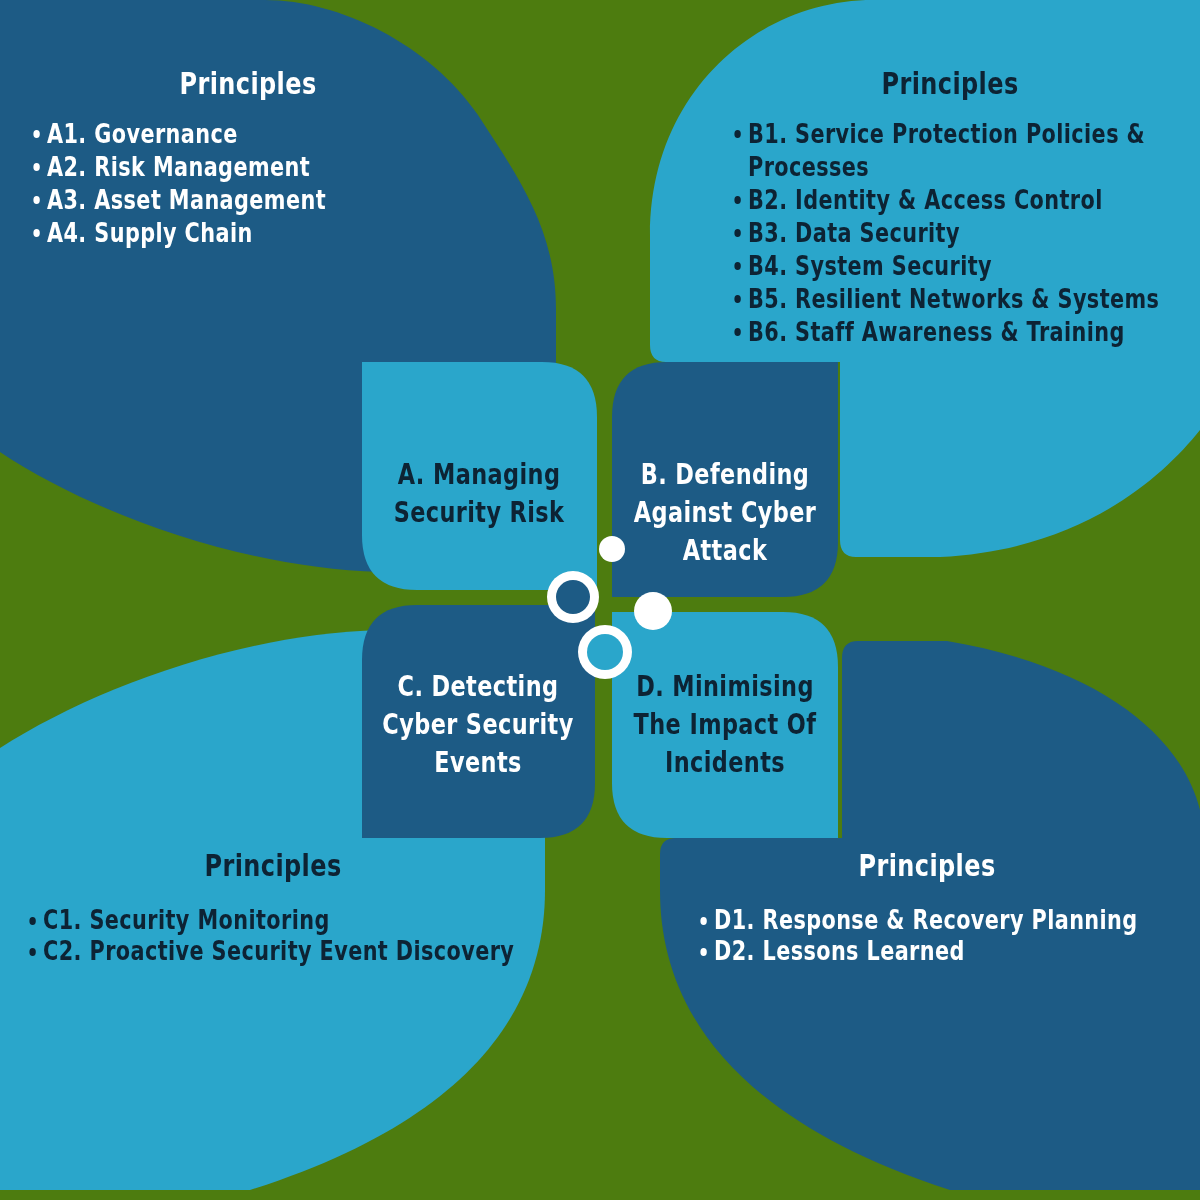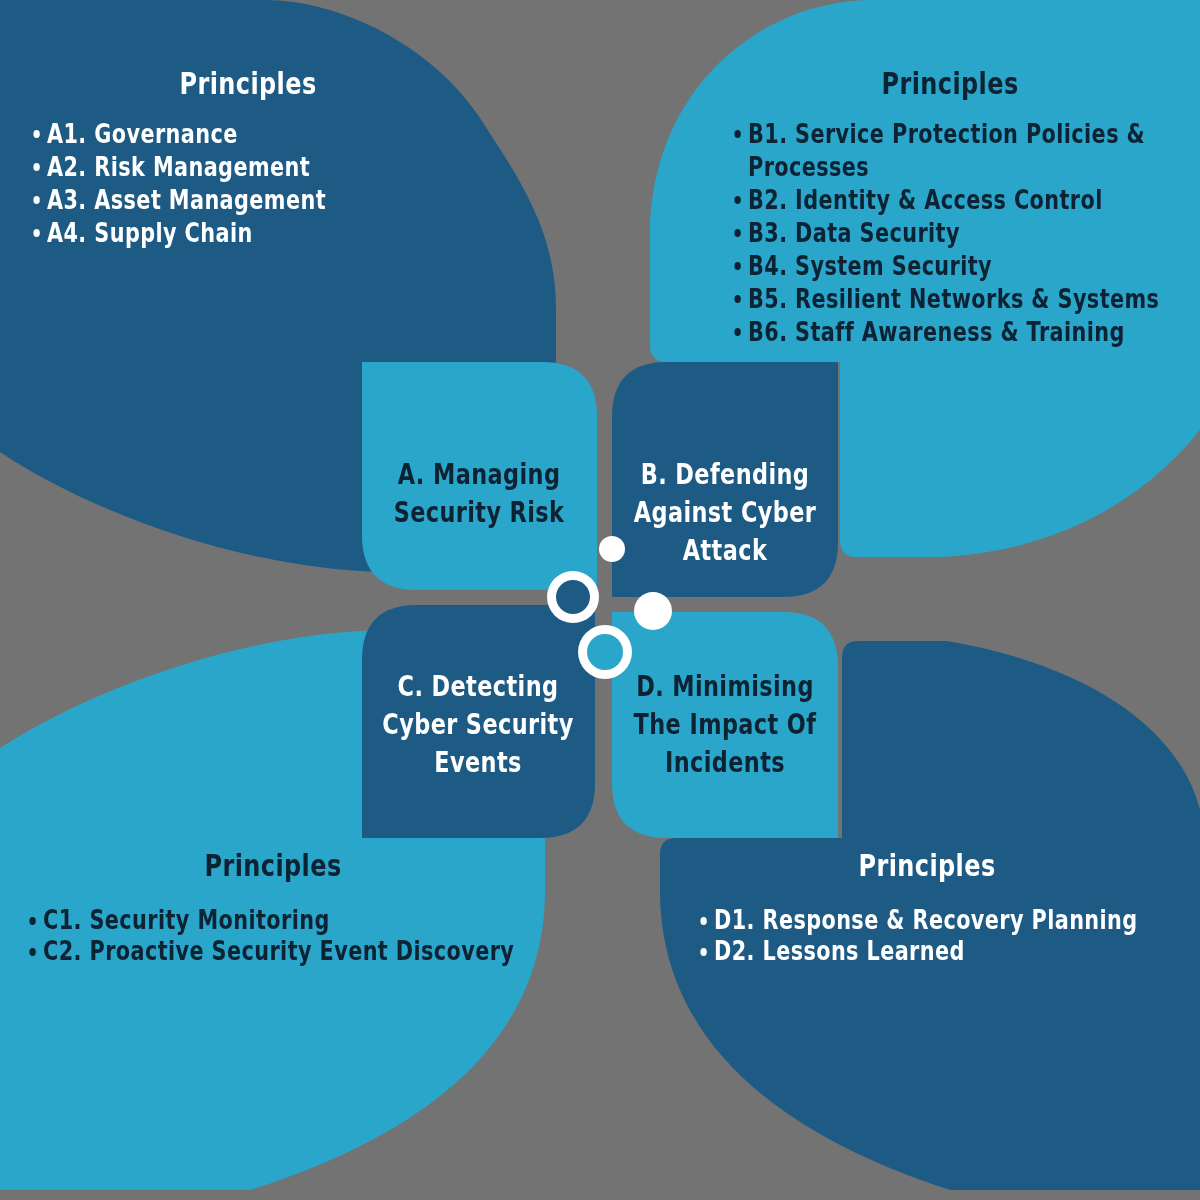--- a/index.html
+++ b/index.html
@@ -1,17 +1,17 @@
 <!DOCTYPE html>
 <html style="--dark: #1d5b85; --light: #2aa6cb; --navy: #0d2334;"><head>
 <meta charset="utf-8">
 <style>
   html,body{margin:0;padding:0;background:#ffffff;}
   .canvas{
-    position:relative;width:1200px;height:1200px;background:#737373;overflow:hidden;
+    position:relative;width:1200px;height:1200px;background:#4d7c0f;overflow:hidden;
     font-family:"DejaVu Sans","Liberation Sans",sans-serif;
   }
   .layer{position:absolute;left:0;top:0;width:1200px;height:1200px;}
   .fill-dark{fill:var(--dark,#1d5b85);}
   .fill-light{fill:var(--light,#2aa6cb);}
   .fill-white{fill:#ffffff;}
   .txt{position:absolute;font-weight:bold;letter-spacing:.5px;}
   .hdr{
     width:300px;text-align:center;font-size:30px;line-height:36px;
     transform:scaleX(.8);transform-origin:50% 0;white-space:nowrap;

